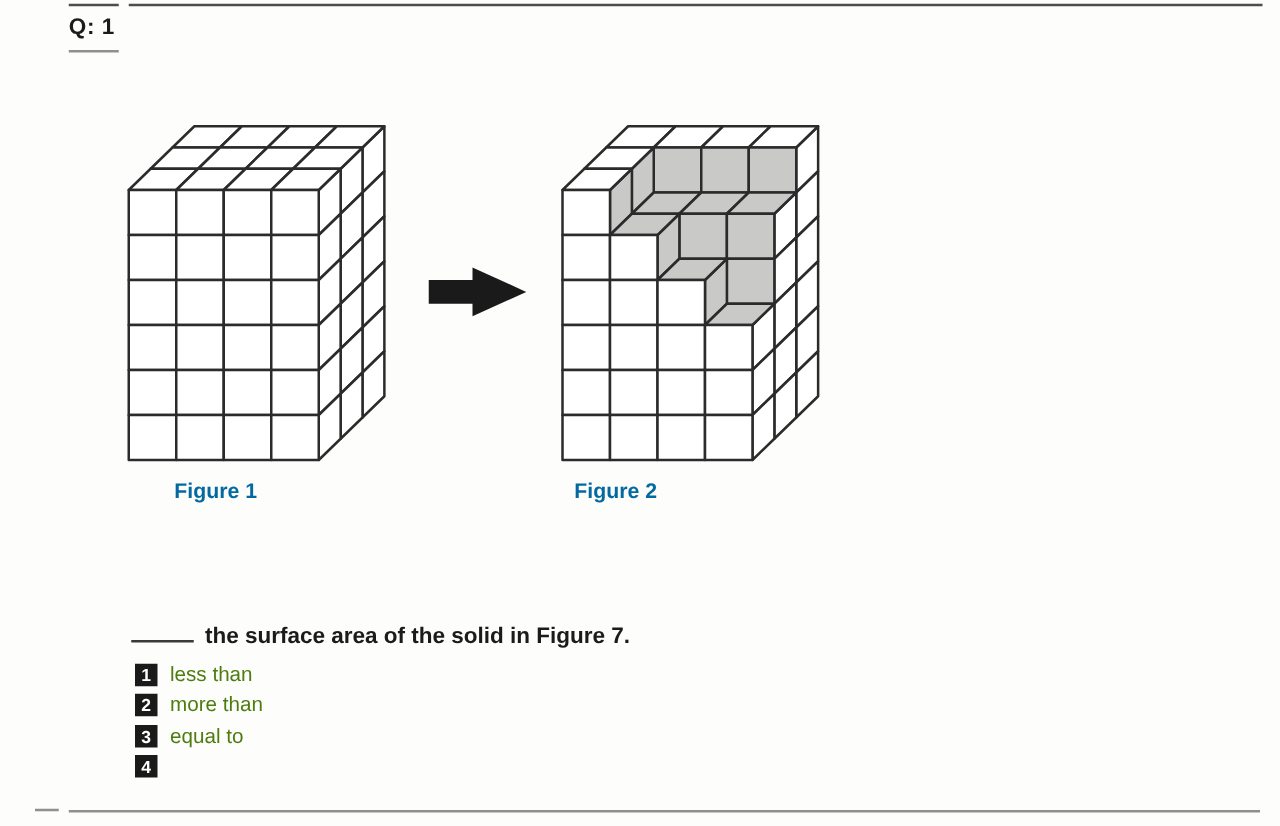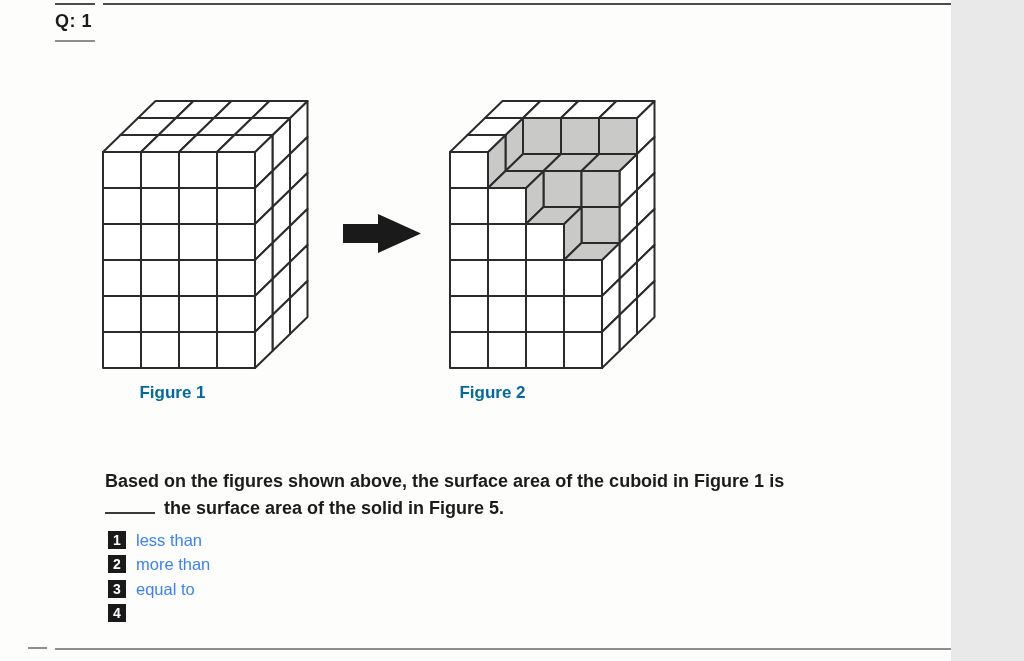--- a/index.html
+++ b/index.html
@@ -1,17 +1,17 @@
 <!DOCTYPE html>
 <html><head>
 <meta charset="utf-8">
 <style>
   html,body{margin:0;padding:0;background:#e9e9e9;}
   .page{
-    position:relative; width:951px; height:661px; overflow:hidden;
+    position:relative; width:1024px; height:661px; overflow:hidden;
     background:#fdfdfc; font-family:"Liberation Sans",sans-serif; color:#1b1b1b;
   }
   .abs{position:absolute;}
   .rule{background:#4d4d4d; height:2px;}
   .rule.light{background:#8f8f8f;}
   .q-label{left:55px; top:11px; font-size:18px; font-weight:bold; letter-spacing:.5px;}
   .q-underline{left:55px; top:40px; width:40px;}
   .prompt{left:105px; top:9px; font-size:18px; font-weight:bold; line-height:28px; white-space:nowrap;}
   .figcanvas{left:0; top:0; width:1024px; height:661px;}
   .figcap{top:383px; width:105px; text-align:center; font-size:17px; font-weight:bold; color:#0369a1;}
@@ -24,21 +24,21 @@
     border-bottom:2.5px solid #3a3a3a; vertical-align:baseline;
   }
   .opt{
     left:108px; height:20px; display:flex; align-items:center; cursor:pointer;
   }
   .optbox{
     width:18px; height:18px; background:#1a1a1a; color:#ffffff;
     font-size:14px; font-weight:bold; display:inline-flex;
     align-items:center; justify-content:center; flex:0 0 auto;
   }
-  .optlabel{margin-left:10px; font-size:16.5px; color:#3b82f6; white-space:nowrap;}
+  .optlabel{margin-left:10px; font-size:16.5px; color:#4d7c0f; white-space:nowrap;}
 </style>
 </head>
 <body>
 
 <div class="page">
 
   <div class="abs rule" style="left:55px; top:3px; width:40px;"></div>
   <div class="abs rule" style="left:103px; top:3px; width:907px;"></div>
 
   <div class="abs q-label">Q: 1</div>
@@ -161,23 +161,22 @@
         <polygon points="526,332 564,332 564,368 526,368" fill="#ffffff" stroke="#2b2b2b" stroke-width="2" stroke-linejoin="round"></polygon>
         <polygon points="602,332 619.5,315 619.5,351 602,368" fill="#ffffff" stroke="#2b2b2b" stroke-width="2" stroke-linejoin="round"></polygon>
         <polygon points="564,332 602,332 602,368 564,368" fill="#ffffff" stroke="#2b2b2b" stroke-width="2" stroke-linejoin="round"></polygon>
       </g>
   </svg>
 
   <div class="abs figcap f1">Figure 1</div>
   <div class="abs figcap f2">Figure 2</div>
 
 
-  <div class="abs body-line" style="top:471px;">Based on the figures shown above, the surface area of the cuboid in Figure 1 is</div>
   <div class="abs body-line" style="top:497px;">
-    <span class="blank"></span><span>the surface area of the solid in Figure 5.</span>
+    <span class="blank"></span><span>the surface area of the solid in Figure 7.</span>
   </div>
 
   <div class="abs opt" style="top:530px;">
     <span class="optbox">1</span>
     <span class="optlabel">less than</span>
   </div>
   <div class="abs opt" style="top:554px;">
     <span class="optbox">2</span>
     <span class="optlabel">more than</span>
   </div>

